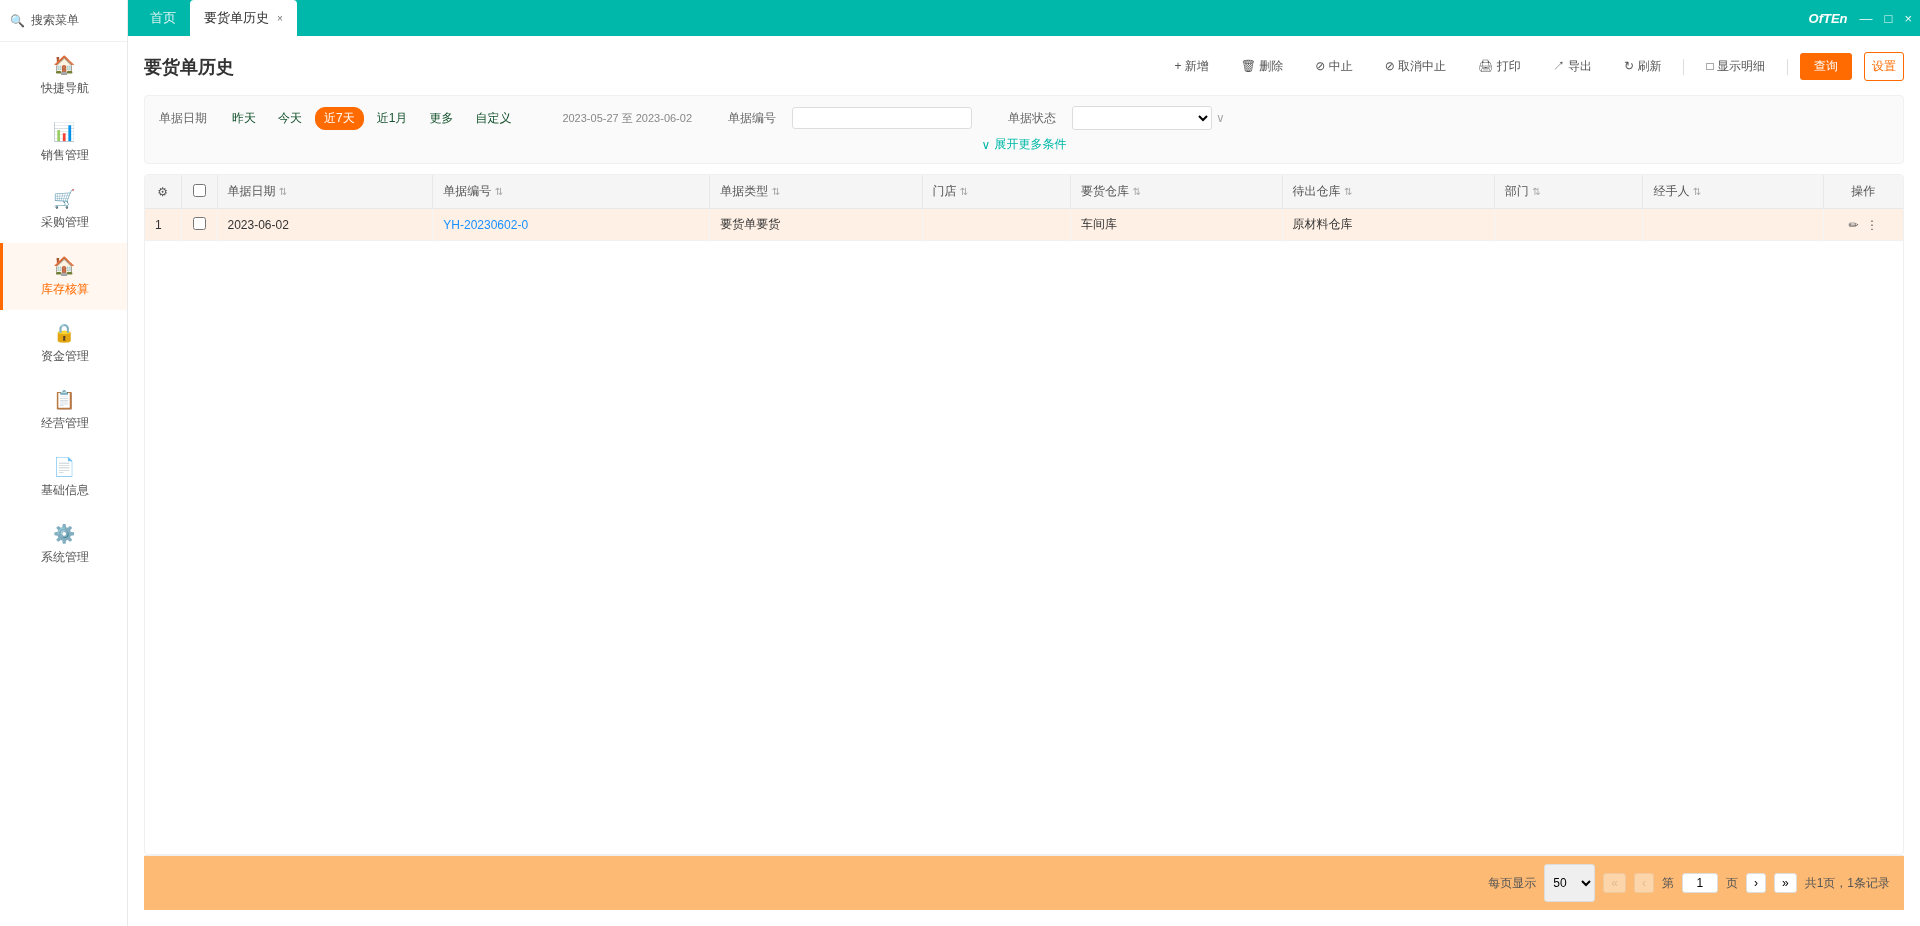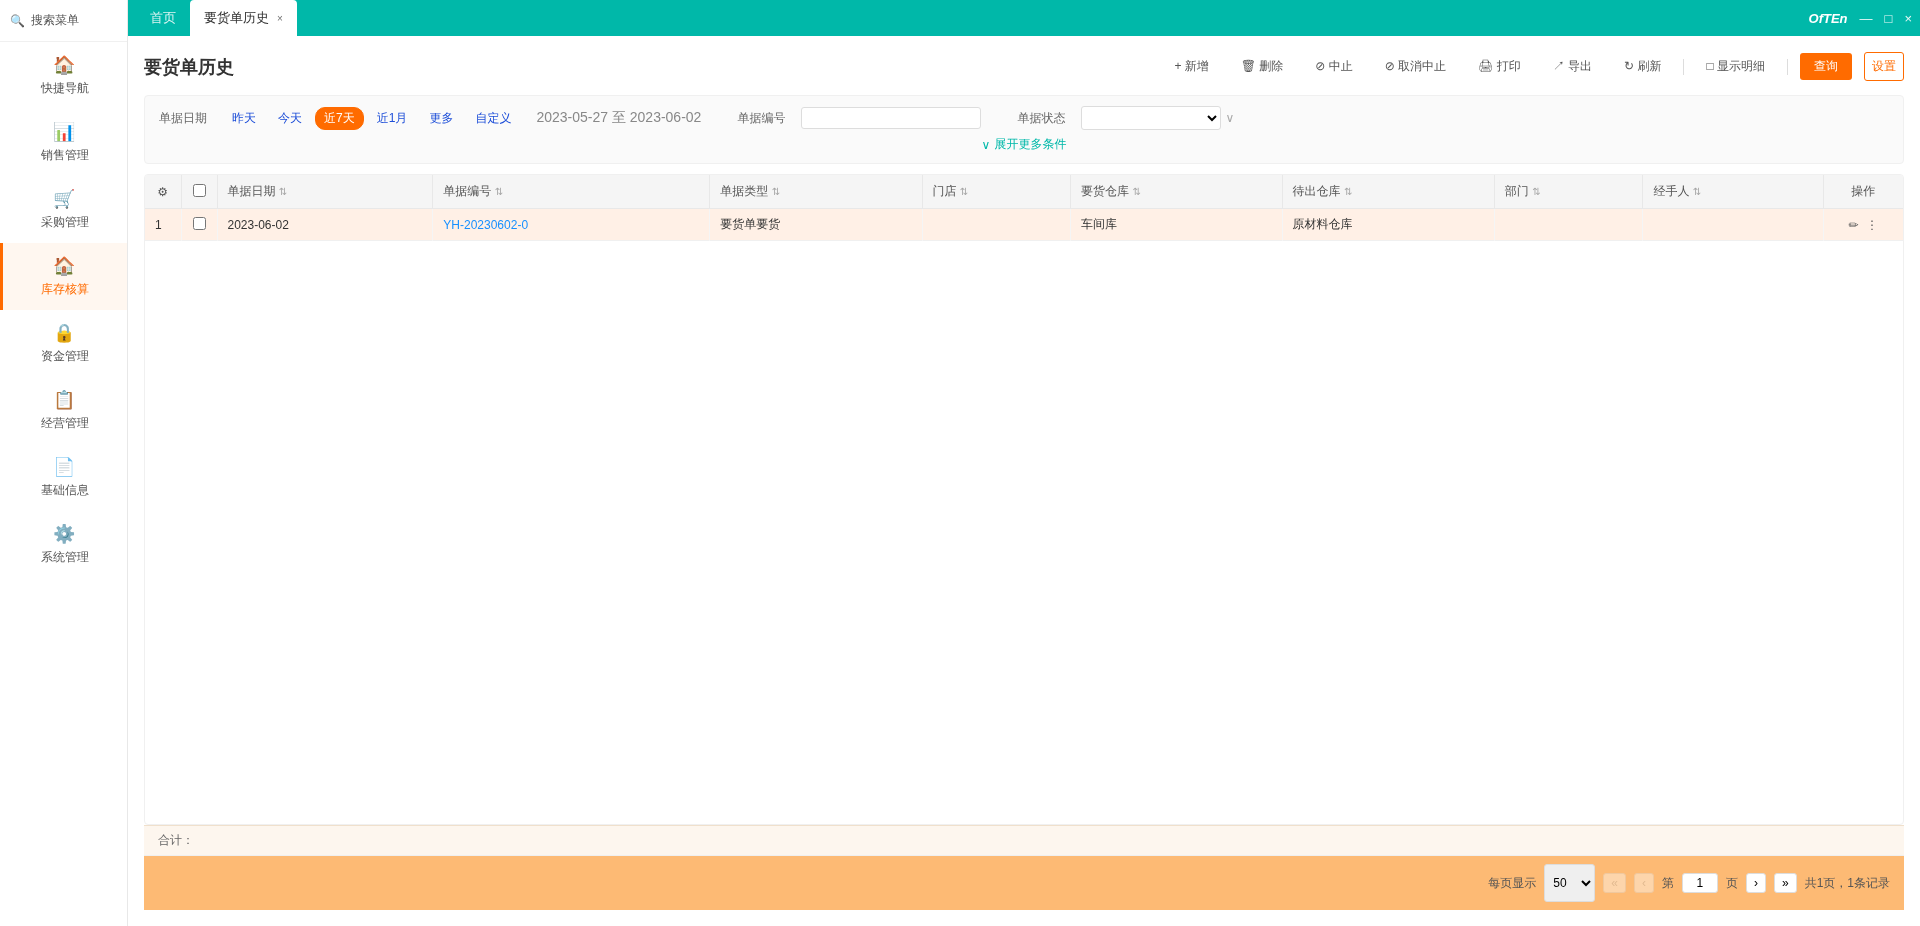--- a/index.html
+++ b/index.html
@@ -157,28 +157,28 @@
     }
     .filter-label { color: #666; font-size: 12px; white-space: nowrap; }
     .filter-date-btns { display: flex; gap: 4px; align-items: center; }
     .date-btn {
       padding: 2px 8px;
       border-radius: 10px;
       border: 1px solid transparent;
       cursor: pointer;
       font-size: 12px;
       background: none;
-      color: #1d4ed8;
+      color: #14532d;
     }
     .date-btn.active {
       background: #ff6b00;
       color: #fff;
       border-color: #ff6b00;
     }
-    .date-range { color: #888; font-size: 14px; }
+    .date-range { color: #888; font-size: 11px; margin-left: 26px; }
     .filter-input {
       border: 1px solid #ddd;
       border-radius: 3px;
       padding: 3px 8px;
       width: 180px;
       font-size: 12px;
       outline: none;
     }
     .filter-select-container {
       display: flex;
@@ -473,23 +473,20 @@
       <td></td>
       <td class="op-col">
         <span class="op-icon" title="编辑">✏</span>
         <span class="op-icon" title="更多">⋮</span>
       </td>
     </tr>
           </tbody>
       </table>
     </div>
 
-    <div class="table-footer">
-      <span>合计：</span>
-    </div>
 
     <div class="pagination">
       <span>每页显示</span>
       <select id="per-page-select"><option value="10">10</option><option value="20">20</option><option value="50" selected="">50</option><option value="100">100</option></select>
       <button class="page-btn" disabled="">«</button>
       <button class="page-btn" disabled="">‹</button>
       <span>第</span>
       <input class="page-input" type="text" id="page-number-input" value="1" style="">
       <span>页</span>
       <button class="page-btn">›</button>

